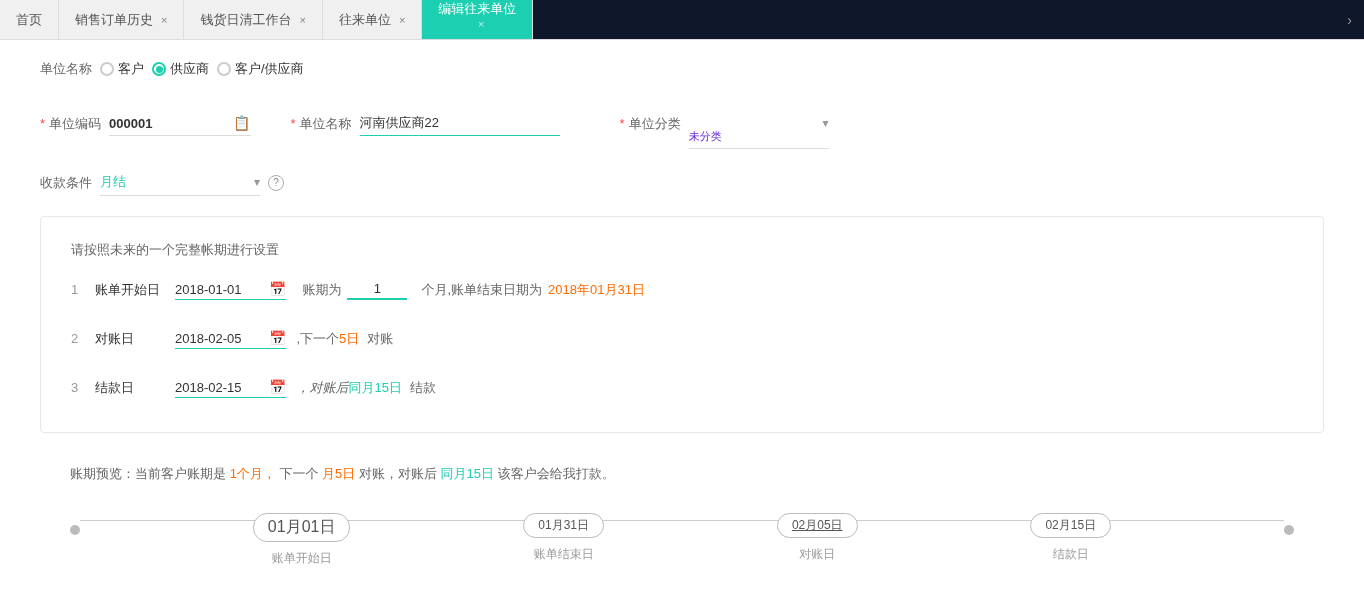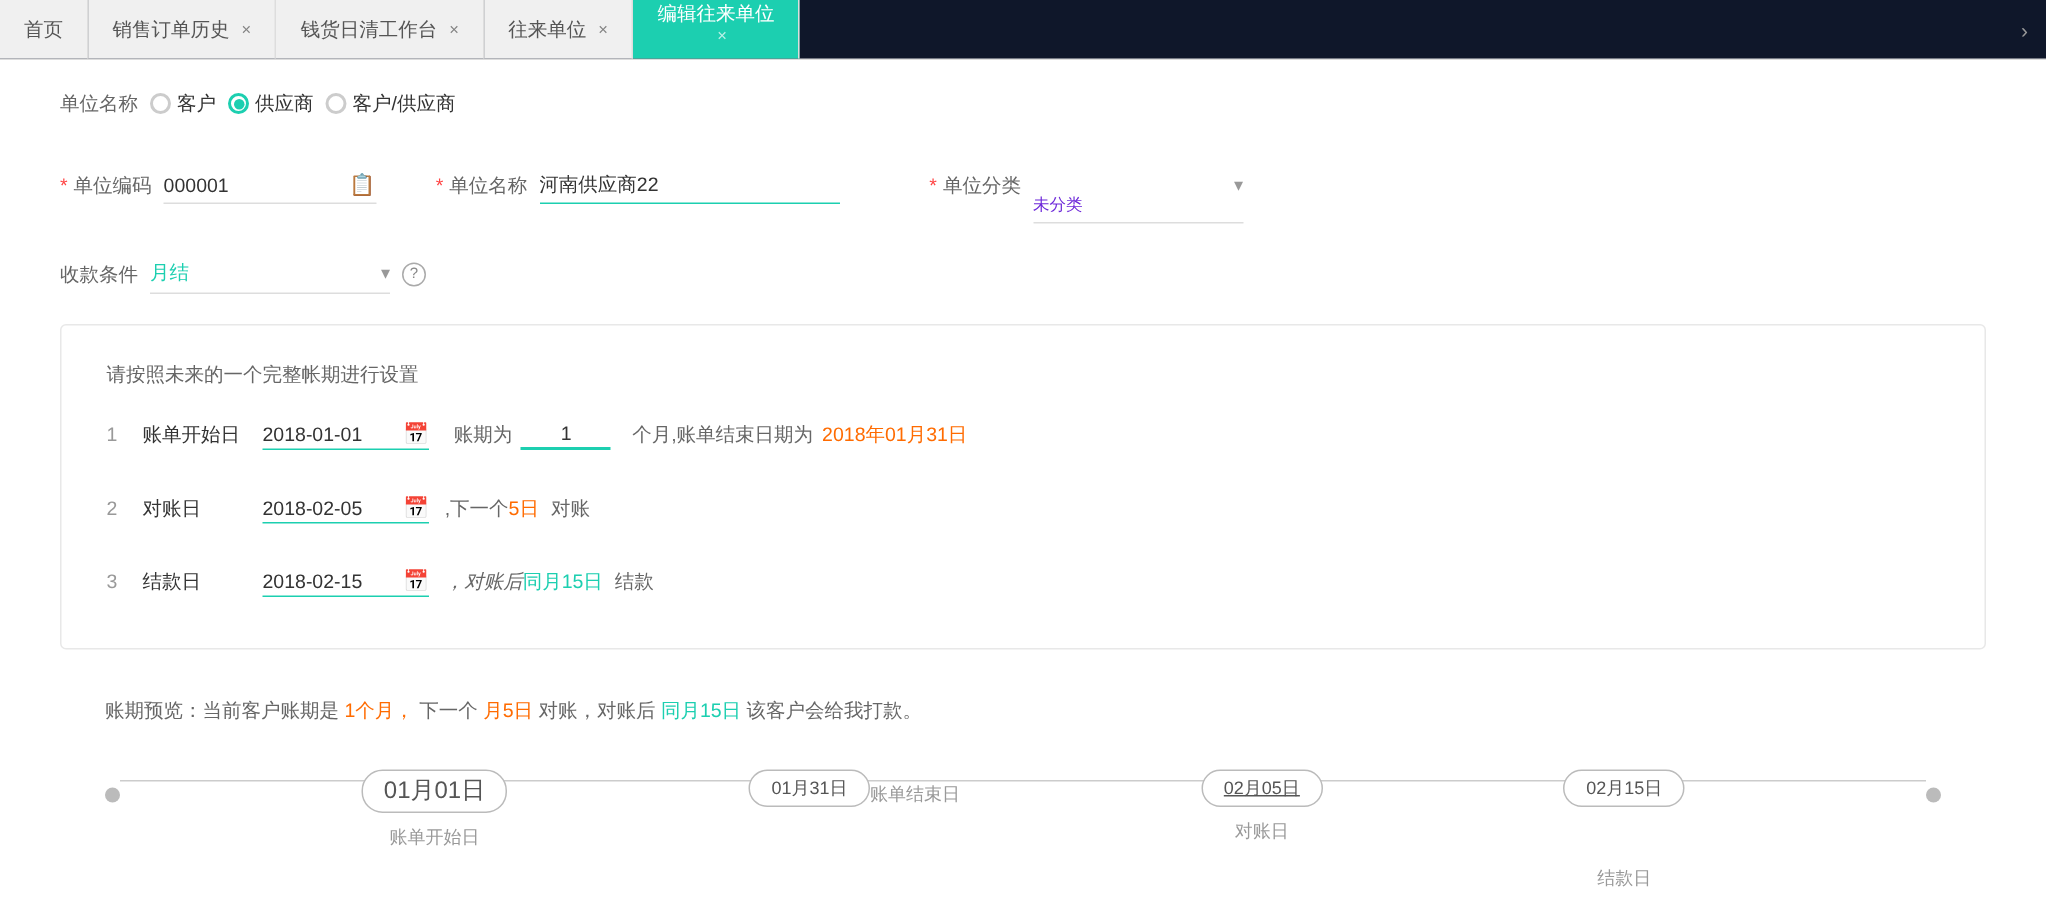--- a/index.html
+++ b/index.html
@@ -318,21 +318,21 @@
         </div>
       </div>
     </div>
   </div>
 
   <div class="form-row">
     <div class="form-group">
       <span class="required-star">*</span>
       <span class="form-label">单位编码</span>
       <div class="input-with-icon">
-        <input type="text" class="text-input" value="000001" style="width: 120px;">
+        <input type="text" class="text-input" value="000001" style="width: 120px; font-weight: bold;">
         <span class="input-icon">📋</span>
       </div>
     </div>
     <div class="form-group" style="margin-right:60px;">
       <span class="required-star">*</span>
       <span class="form-label">单位名称</span>
       <input type="text" class="text-input" value="河南供应商22" style="width: 200px; border-bottom-color: rgb(28, 207, 176);">
     </div>
     <div class="form-group">
       <span class="required-star">*</span>
@@ -415,31 +415,31 @@
 
         <div style="display:flex; flex-direction:column; align-items:center;">
           <div style="width:10px; height:10px; border-radius:50%; background:#bbb; margin-top:12px; z-index:2;"></div>
         </div>
 
         <div style="display:flex; flex-direction:column; align-items:center;">
           <div style="background:#fff; border:1px solid #bbb; border-radius:14px; padding:3px 14px; font-size:16px; color:#555; white-space:nowrap; z-index:2;">01月01日</div>
           <div style="font-size:12px; color:#999; margin-top:8px;">账单开始日</div>
         </div>
 
-        <div style="display:flex; flex-direction:row; align-items:center;">
+        <div style="display:flex; flex-direction:column; align-items:center;">
           <div style="background:#fff; border:1px solid #bbb; border-radius:14px; padding:3px 14px; font-size:12px; color:#555; white-space:nowrap; z-index:2;">01月31日</div>
           <div style="font-size:12px; color:#999; margin-top:8px;">账单结束日</div>
         </div>
 
         <div style="display:flex; flex-direction:column; align-items:center;">
           <div style="background:#fff; border:1px solid #bbb; border-radius:14px; padding:3px 14px; font-size:12px; color:#555; white-space:nowrap; z-index:2;text-decoration:underline;">02月05日</div>
           <div style="font-size:12px; color:#999; margin-top:8px;">对账日</div>
         </div>
 
-        <div style="display:flex; flex-direction:column; align-items:center;gap:31px;">
+        <div style="display:flex; flex-direction:column; align-items:center;">
           <div style="background:#fff; border:1px solid #bbb; border-radius:14px; padding:3px 14px; font-size:12px; color:#555; white-space:nowrap; z-index:2;">02月15日</div>
           <div style="font-size:12px; color:#999; margin-top:8px;">结款日</div>
         </div>
 
         <div style="display:flex; flex-direction:column; align-items:center;">
           <div style="width:10px; height:10px; border-radius:50%; background:#bbb; margin-top:12px; z-index:2;"></div>
         </div>
 
       </div>
     </div>

